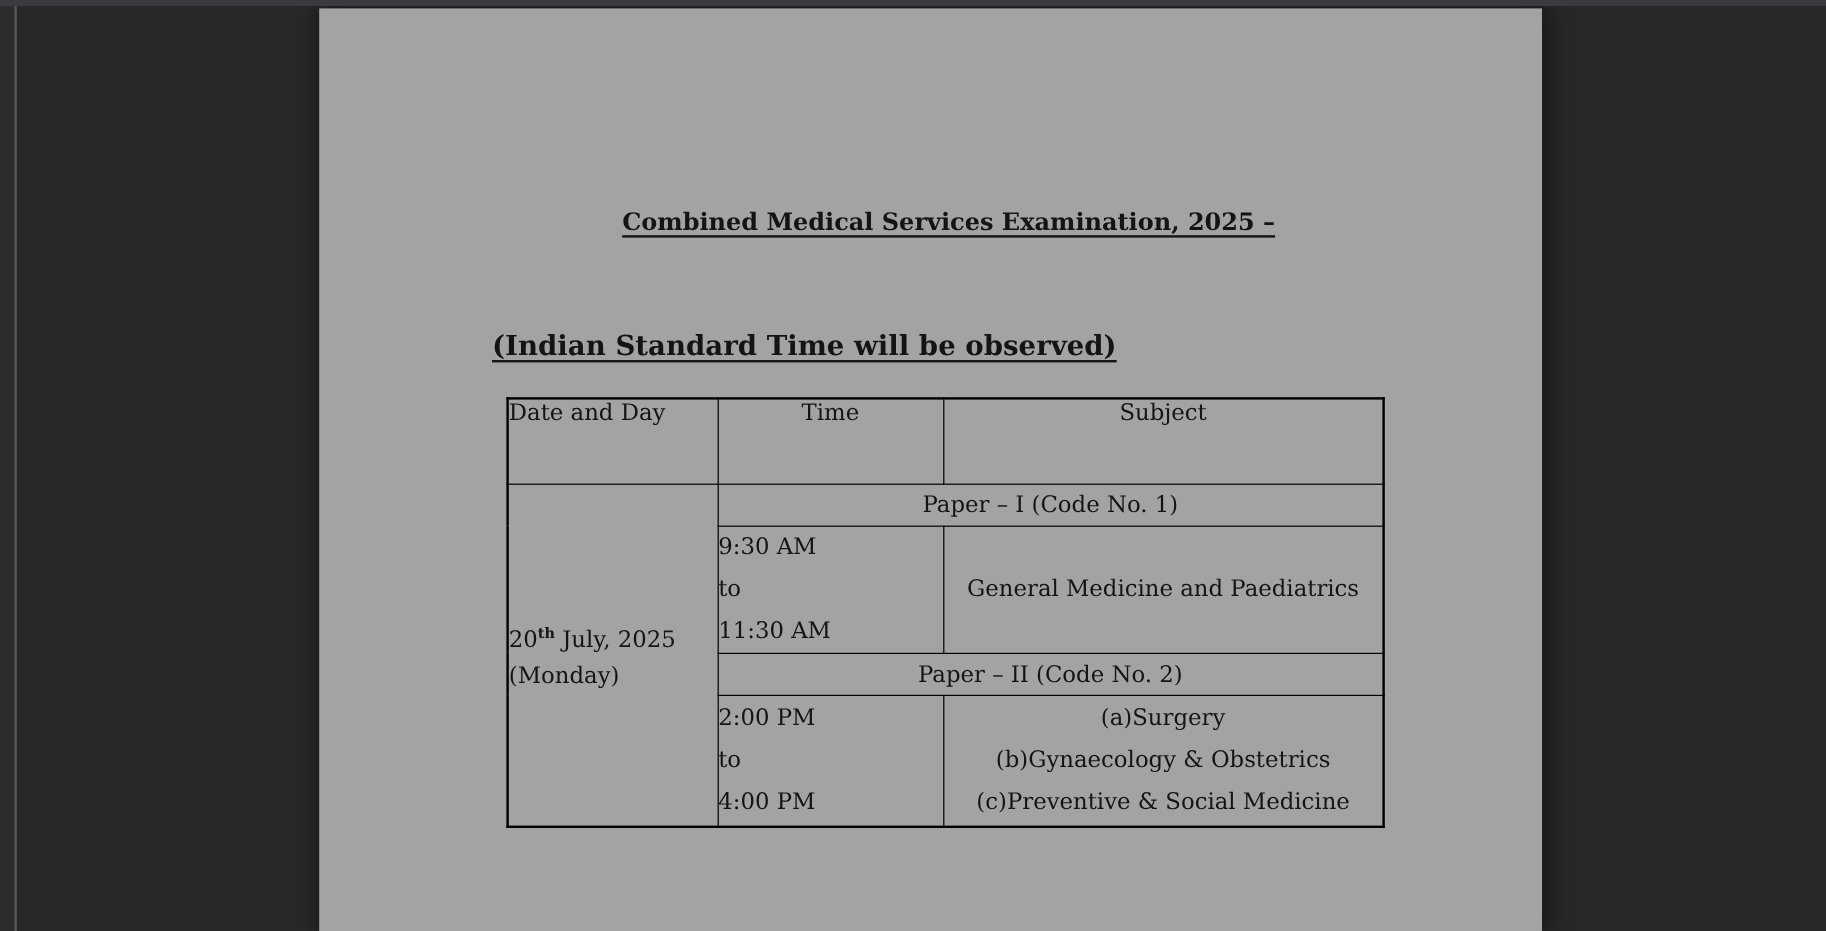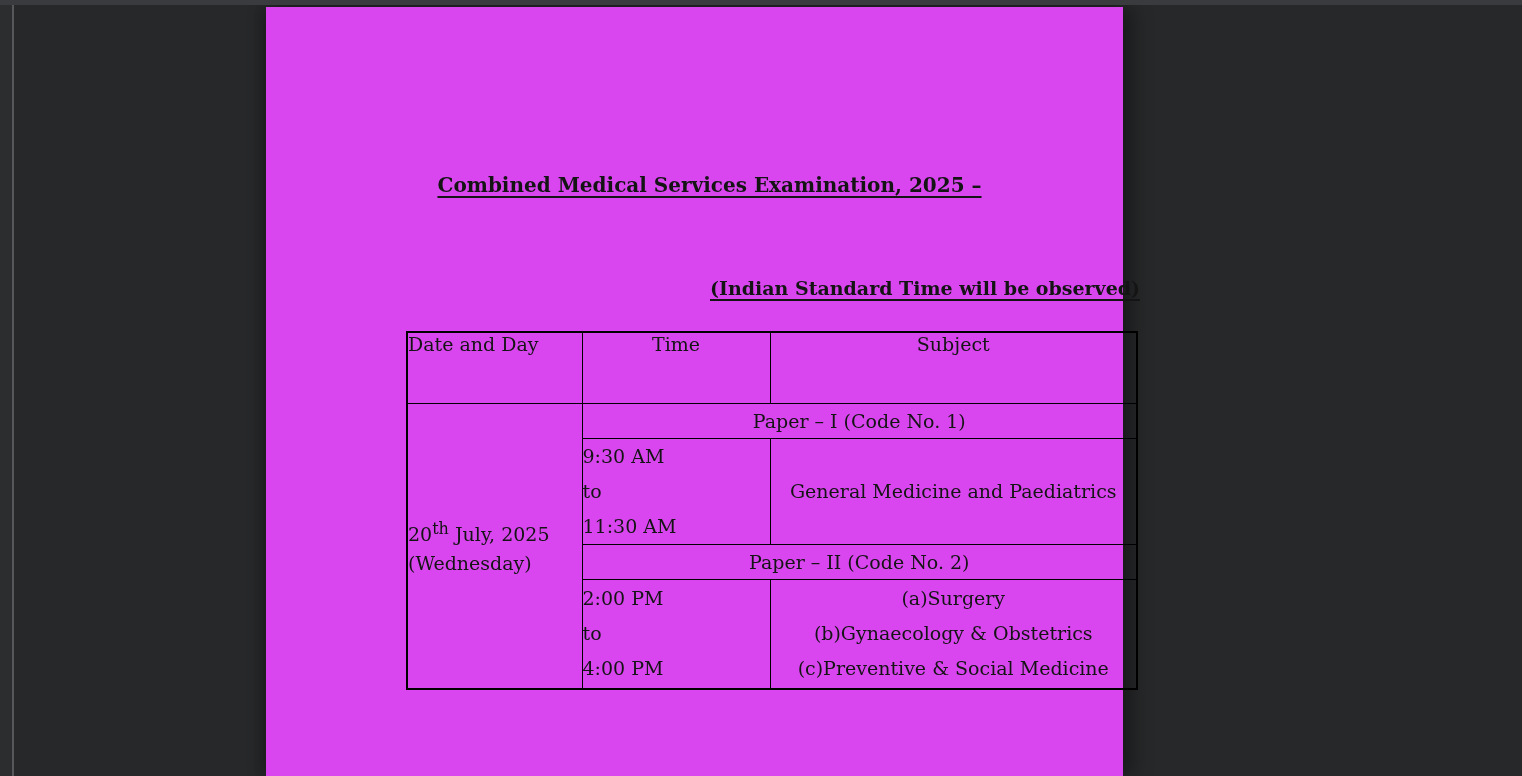--- a/index.html
+++ b/index.html
@@ -32,22 +32,22 @@
   }
   .left-divider {
     position: absolute;
     left: 12px; top: 5px; bottom: 0;
     width: 2px;
     background: #55575a;
   }
   .page {
     position: absolute;
     left: 266px; top: 7px;
-    width: 857px; height: 769px;
-    background: #d946ef;
+    width: 1019px; height: 769px;
+    background: #a3a3a3;
     box-shadow: 10px 0 18px rgba(0,0,0,0.35), -6px 0 12px rgba(0,0,0,0.22);
     color: #141414;
   }
   .doc-title {
     position: absolute;
     left: 30px; right: 0;
     top: 165px;
     text-align: center;
     font-size: 20px;
     line-height: 26px;
@@ -56,31 +56,31 @@
   .doc-title .t-line {
     text-decoration: underline;
     text-decoration-thickness: 2px;
     text-underline-offset: 4px;
   }
   .doc-subtitle {
     position: absolute;
     left: 144px;
     width: 730px;
     top: 269px;
-    text-align: right;
-    font-size: 19px;
+    text-align: left;
+    font-size: 23px;
     line-height: 25px;
     font-weight: bold;
     text-decoration: underline;
     text-decoration-thickness: 2px;
     text-underline-offset: 4px;
   }
   table.timetable {
     position: absolute;
-    left: 140px;
+    left: 156px;
     top: 324px;
     width: 730px;
     border-collapse: collapse;
     table-layout: fixed;
     font-size: 19px;
     color: #141414;
   }
   table.timetable td, table.timetable th {
     border: 1.5px solid #000;
     font-weight: normal;
@@ -102,21 +102,21 @@
   th.h-center {
     vertical-align: top;
     padding-top: 5px;
   }
   td.cell-date {
     vertical-align: middle;
     text-align: left;
     padding-left: 8px;
   }
   td.cell-date .date-line { line-height: 35px; height: 35px; }
-  td.cell-date sup { font-size: 16px; }
+  td.cell-date sup { font-size: 12px; font-weight: bold; }
   td.cell-paper {
     text-align: center;
     vertical-align: middle;
   }
   td.cell-time {
     text-align: left;
     vertical-align: middle;
   }
   td.cell-time .t-row { line-height: 35px; height: 35px; }
   td.cell-subject {
@@ -152,21 +152,21 @@
       <tbody>
           <tr class="r-header">
         <th class="h-date">Date and Day</th>
         <th class="h-center">Time</th>
         <th class="h-center">Subject</th>
       </tr>
 
       <tr class="r-paper">
         <td class="cell-date" rowspan="4">
           <div class="date-line"><span>20</span><sup>th</sup><span> July, 2025</span></div>
-          <div class="date-line">(Wednesday)</div>
+          <div class="date-line">(Monday)</div>
         </td>
         <td class="cell-paper" colspan="2">Paper – I (Code No. 1)</td>
       </tr>
 
       <tr class="r-session1">
         <td class="cell-time">
           <div class="t-row">9:30 AM</div>
           <div class="t-row">to</div>
           <div class="t-row">11:30 AM</div>
         </td>

